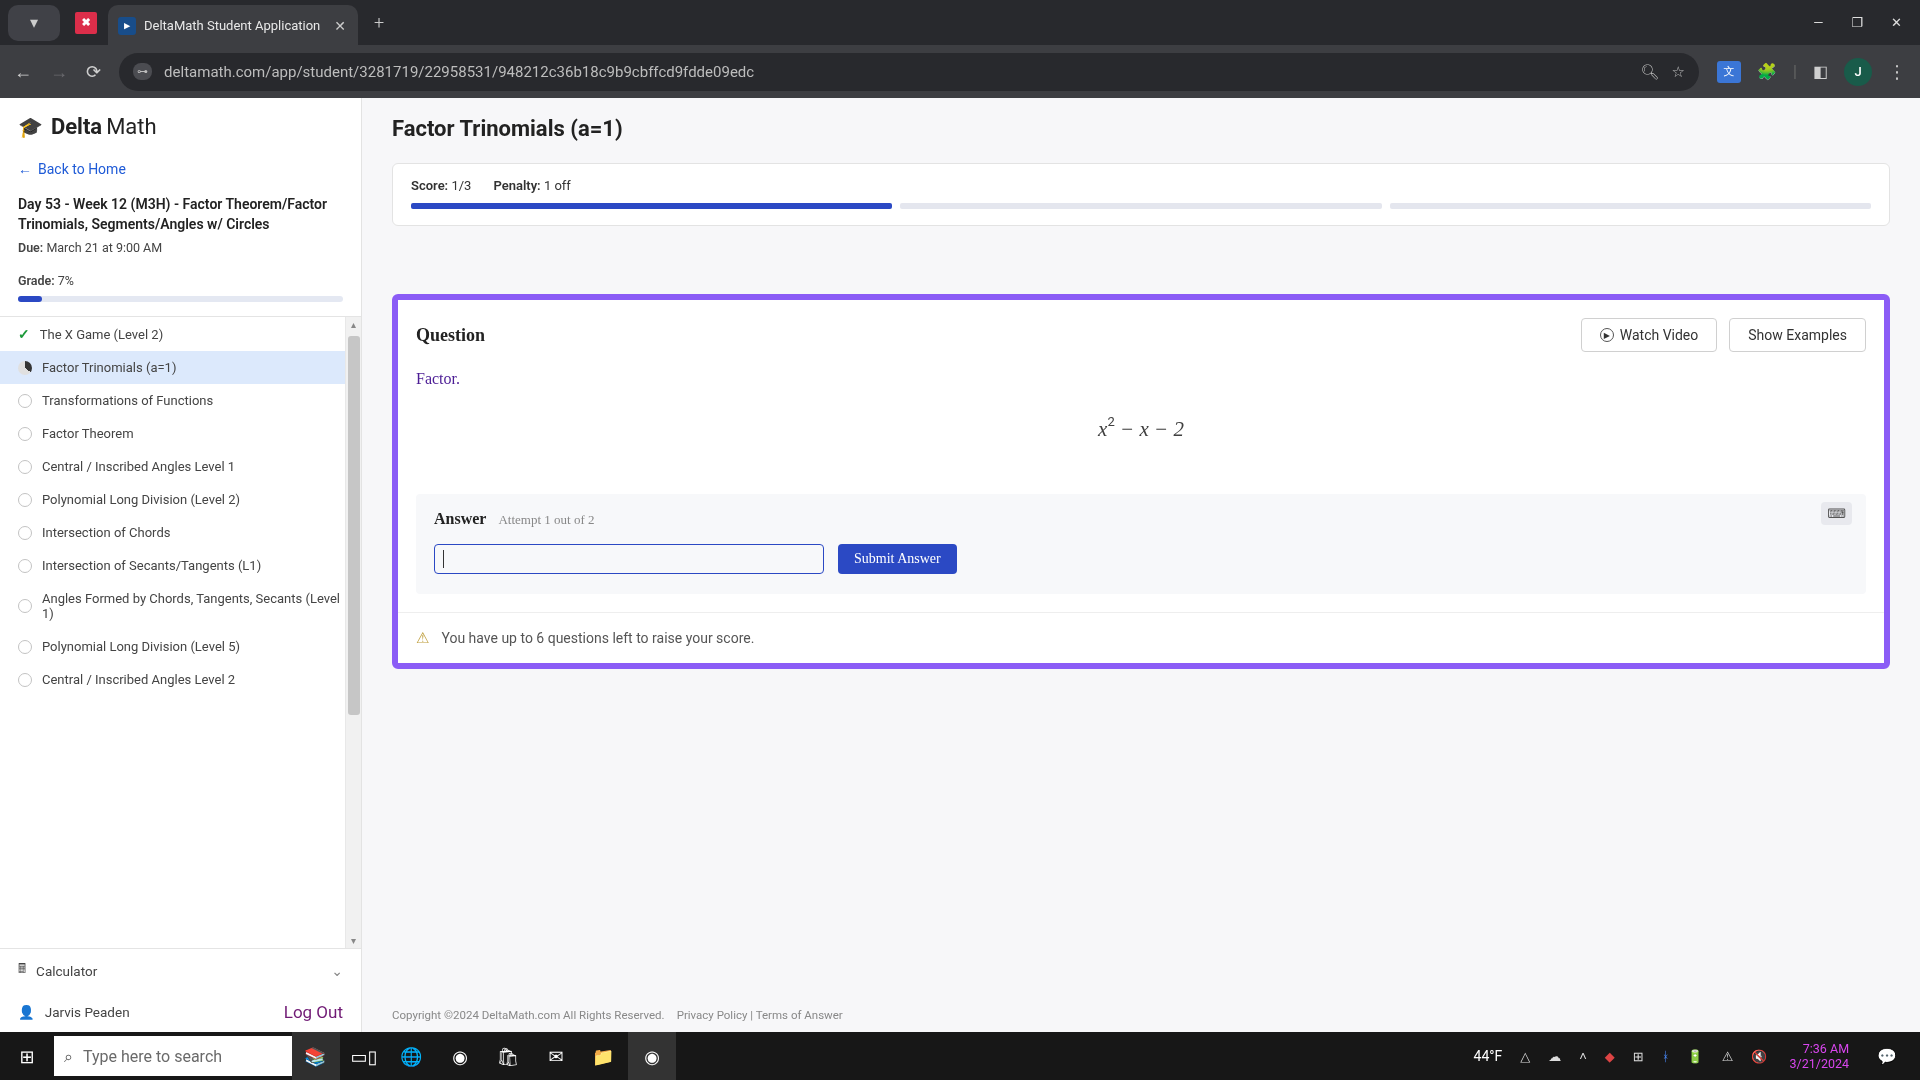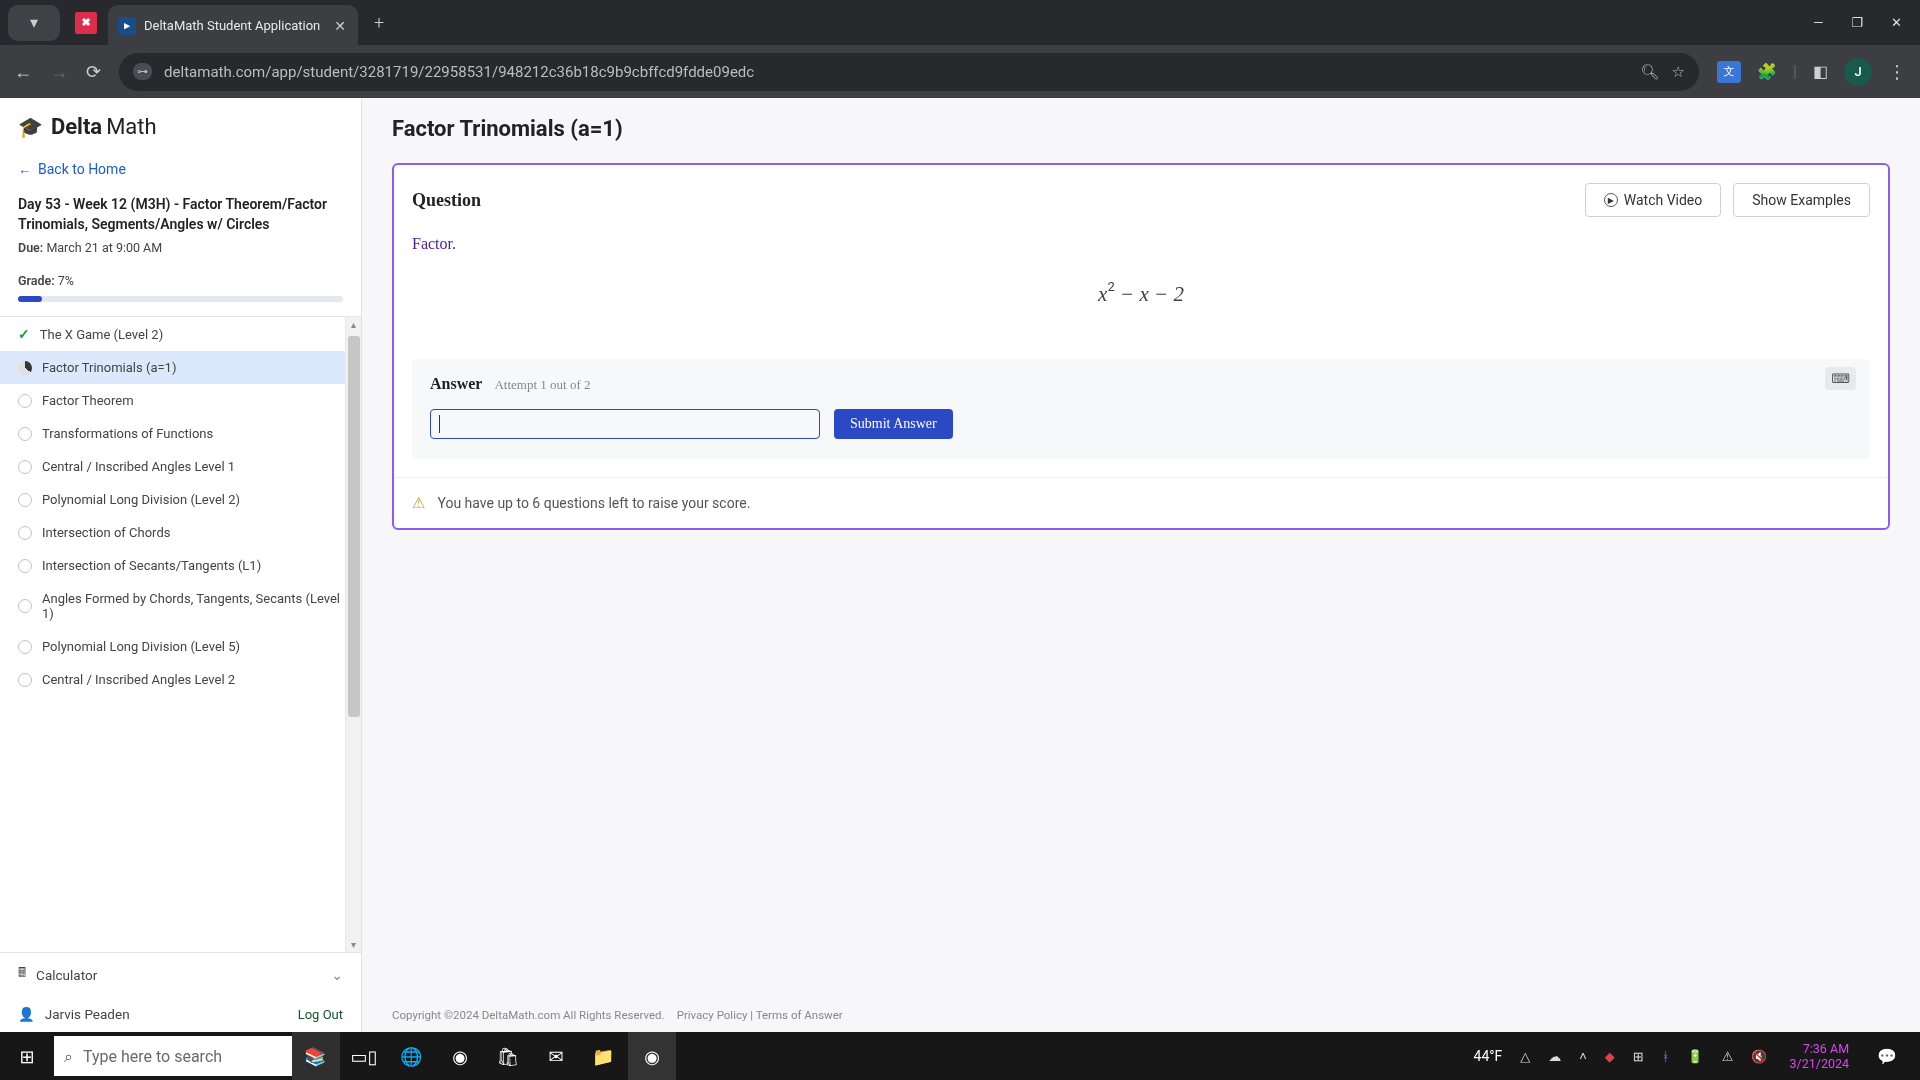--- a/index.html
+++ b/index.html
@@ -52,33 +52,33 @@
 .topic .check { color:#1d9a3a; font-size:14px; font-weight:bold; }
 .topic .partial { width:14px; height:14px; border-radius:50%; background: conic-gradient(#353535 0% 35%, #e0e0e0 35% 100%); flex-shrink:0;}
 .scroll-track { position:absolute; right:0; top:0; width:16px; height:100%; background:#f1f1f1; display:flex; flex-direction:column; align-items:center; justify-content:space-between; border-left:1px solid #e8e8e8;}
 .scroll-arrow { font-size:10px; color:#888; padding:2px;}
 .scroll-thumb { width:12px; flex:0 0 60%; background:#c6c6c6; border-radius:3px; margin-top:4px;}
 .scroll-spacer {flex:1;}
 
 .sb-footer { border-top:1px solid #e4e4e4; }
 .sb-footer-row { display:flex; align-items:center; padding:10px 18px; font-size:13.5px; color:#444; gap:10px;}
 .sb-footer-row .chev { margin-left:auto; color:#888; font-size:14px;}
-.sb-footer-row .logout { margin-left:auto; color:#14532d; font-size:13px;}
+.sb-footer-row .logout { margin-left:auto; color:#701a75; font-size:17px;}
 
 
 .main { flex:1; padding: 18px 30px 0; overflow-y:auto; display:flex; flex-direction:column; }
 .page-title { font-size:22px; font-weight:700; color:#222; margin-bottom:22px;}
 .score-card { background:#fff; border:1px solid #e3e3e3; border-radius:6px; padding:14px 18px 16px; margin-bottom:20px;}
 .score-row { display:flex; gap:22px; font-size:13px; color:#333; margin-bottom:10px;}
 .score-row .label{font-weight:600;}
 .progress-segs { display:flex; gap:8px; }
 .seg { height:6px; flex:1; background:#e4e6ee; border-radius:2px;}
 .seg.filled { background:#2b49c4;}
 
-.question-card { background:#fff; border:2px solid #8b5cf6; border-radius:6px; margin-bottom:0;}
+.question-card { background:#fff; border:6px solid #8b5cf6; border-radius:6px; margin-bottom:0;margin-top:48px;}
 .q-head { display:flex; align-items:center; padding:18px; }
 .q-head-title { font-family: Georgia, 'Times New Roman', serif; font-size:18px; font-weight:600; color:#222;}
 .q-btns { margin-left:auto; display:flex; gap:12px;}
 .q-btn { border:1px solid #d0d0d0; background:#fff; padding:8px 18px; border-radius:4px; font-size:14px; color:#333; display:flex; align-items:center; gap:6px;}
 .play-icon { width:14px; height:14px; border:1.5px solid #555; border-radius:50%; display:flex; align-items:center; justify-content:center; font-size:8px;}
 
 .q-body { padding:0 18px 28px; }
 .q-instruction { font-family: Georgia, 'Times New Roman', serif; font-size:16px; color:#4c1d95; margin-bottom:28px;}
 .q-math { text-align:center; font-family: Georgia, 'Times New Roman', serif; font-size:21px; color:#404040; font-style:italic;}
 .q-math sup { font-size:13px; font-style:normal; position:relative; top:-2px;}
@@ -183,25 +183,25 @@
           <div class="topic">
             <span class="check">✓</span>
             <span>The X Game (Level 2)</span>
           </div>
           <div class="topic active">
             <span class="partial"></span>
             <span>Factor Trinomials (a=1)</span>
           </div>
           <div class="topic">
             <span class="circle"></span>
+            <span>Transformations of Functions</span>
+          </div>
+          <div class="topic">
+            <span class="circle"></span>
             <span>Factor Theorem</span>
-          </div>
-          <div class="topic">
-            <span class="circle"></span>
-            <span>Transformations of Functions</span>
           </div>
           <div class="topic">
             <span class="circle"></span>
             <span>Central / Inscribed Angles Level 1</span>
           </div>
           <div class="topic">
             <span class="circle"></span>
             <span>Polynomial Long Division (Level 2)</span>
           </div>
           <div class="topic">
@@ -243,20 +243,31 @@
         <span>👤</span>
         <span>Jarvis Peaden</span>
         <a class="logout">Log Out</a>
       </div>
     </div>
   </div>
 
   <div class="main">
     <div class="page-title">Factor Trinomials (a=1)</div>
 
+    <div class="score-card">
+      <div class="score-row">
+        <span><span class="label">Score:</span> <span>1/3</span></span>
+        <span><span class="label">Penalty:</span> <span>1 off</span></span>
+      </div>
+      <div class="progress-segs">
+        <div class="seg filled"></div>
+        <div class="seg"></div>
+        <div class="seg"></div>
+      </div>
+    </div>
 
     <div class="question-card">
       <div class="q-head">
         <div class="q-head-title">Question</div>
         <div class="q-btns">
           <button class="q-btn">
             <span class="play-icon">▶</span>
             <span>Watch Video</span>
           </button>
           <button class="q-btn">

